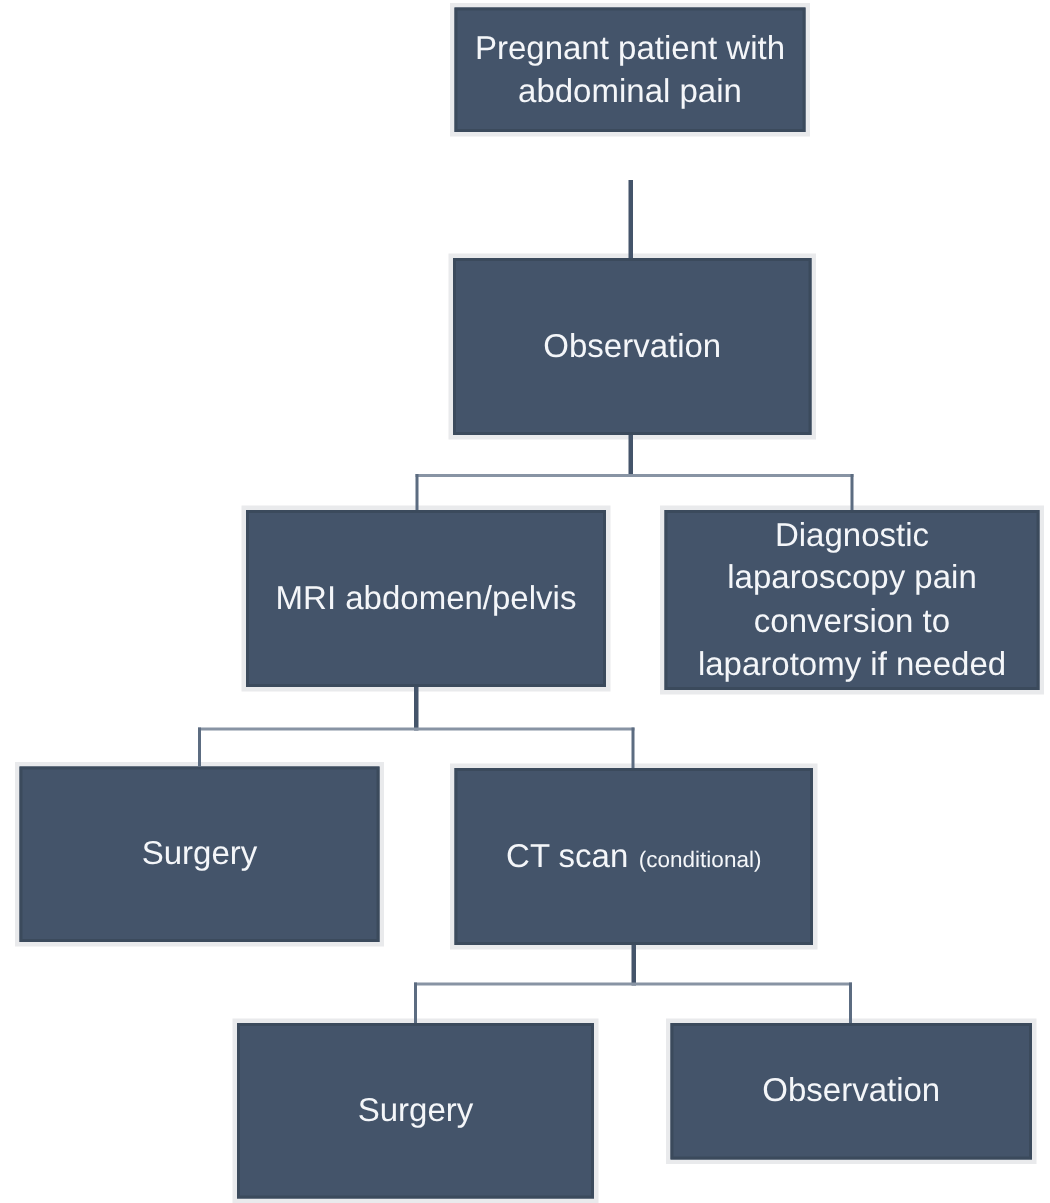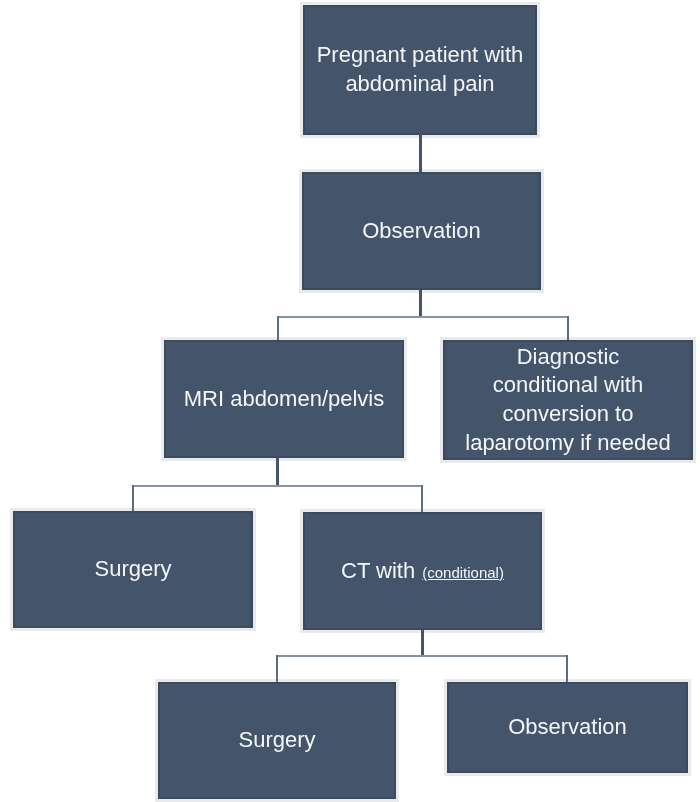--- a/index.html
+++ b/index.html
@@ -30,41 +30,40 @@
     font-size: 22px;
     line-height: 1.3;
   }
   .node .label {
     white-space: pre-line;
     padding: 0 4px;
   }
   .node .note {
     font-size: 15px;
     margin-left: 7px;
-    text-decoration: underline;
   }
   
   .stub {
     position: absolute;
     width: 3px;
     background: #44546a;
   }
   .elbow-v {
     position: absolute;
     width: 2px;
     background: #5c6c81;
   }
   .elbow-h {
     position: absolute;
     height: 2px;
     background: #8894a4;
   }
 
   
-  #n-pregnant     { left: 303px; top: 5px;   width: 234px; height: 130px; }
+  #n-pregnant     { left: 303px; top: 5px;   width: 234px; height: 83px; }
   #n-peritonitis  { left: 302px; top: 172px; width: 239px; height: 118px; }
   #n-mri          { left: 164px; top: 340px; width: 240px; height: 118px; }
   #n-diagnostic   { left: 443px; top: 340px; width: 250px; height: 120px; }
   #n-surgery-mri  { left: 13px;  top: 511px; width: 240px; height: 117px; }
   #n-ctscan       { left: 303px; top: 512px; width: 239px; height: 118px; }
   #n-surgery-ct   { left: 158px; top: 682px; width: 238px; height: 117px; }
   #n-observation  { left: 447px; top: 682px; width: 241px; height: 91px; }
 
   
   #c1-stub        { left: 419px; top: 120px; height: 52px; }
@@ -94,31 +93,31 @@
   <div class="node" id="n-peritonitis">
     <div class="label">Observation</div>
   </div>
 
   <div class="node" id="n-mri">
     <div class="label">MRI abdomen/pelvis</div>
   </div>
 
   <div class="node" id="n-diagnostic">
     <div class="label">Diagnostic
-conditional with
+laparoscopy pain
 conversion to
 laparotomy if needed</div>
   </div>
 
   <div class="node" id="n-surgery-mri">
     <div class="label">Surgery</div>
   </div>
 
   <div class="node" id="n-ctscan">
-    <div class="label"><span>CT with</span><span class="note">(conditional)</span></div>
+    <div class="label"><span>CT scan</span><span class="note">(conditional)</span></div>
   </div>
 
   <div class="node" id="n-surgery-ct">
     <div class="label">Surgery</div>
   </div>
 
   <div class="node" id="n-observation">
     <div class="label">Observation</div>
   </div>
 

